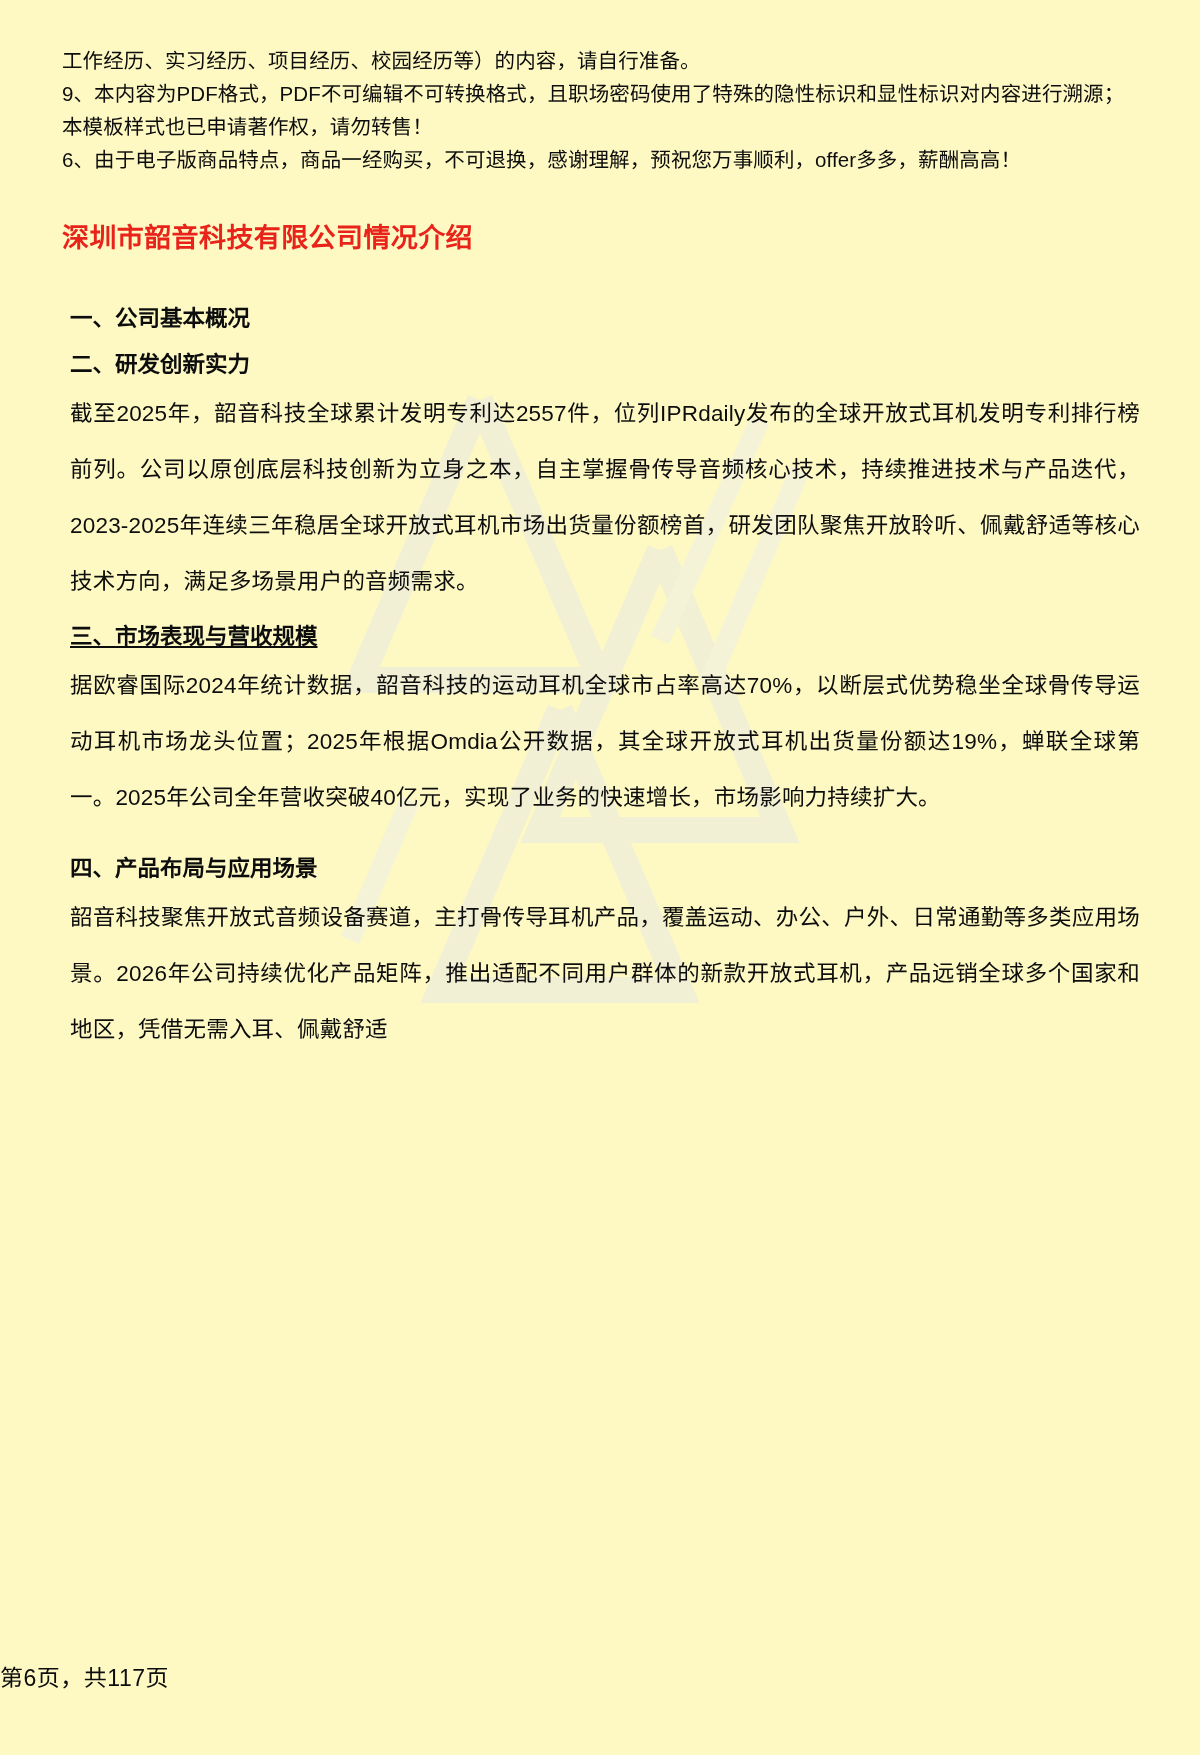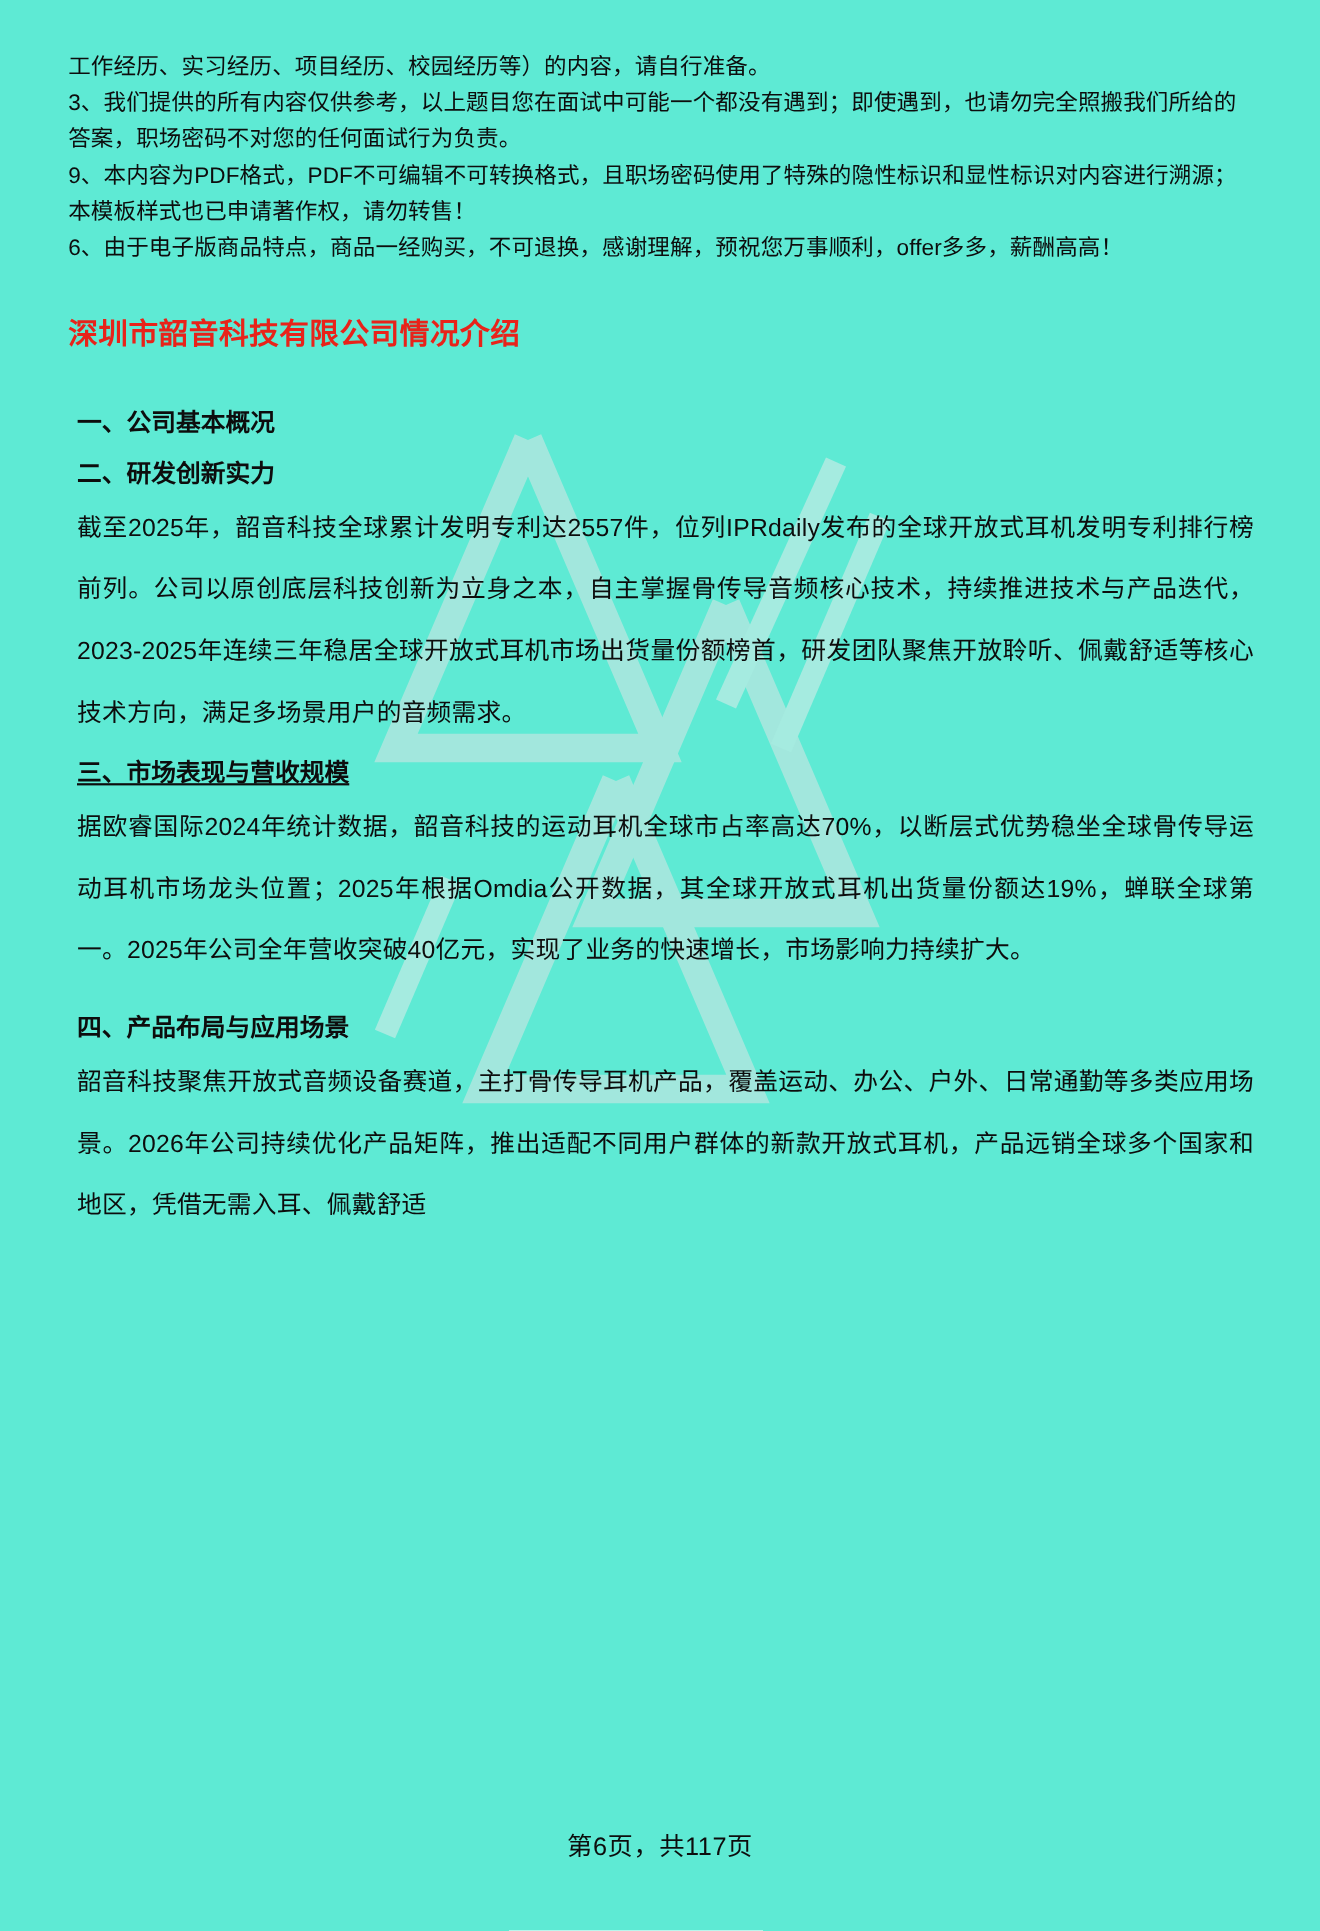--- a/index.html
+++ b/index.html
@@ -9,21 +9,21 @@
     background: #ffffff;
   }
   body {
     font-family: "Liberation Sans", "DejaVu Sans", sans-serif;
     color: #000000;
   }
   .page {
     position: relative;
     width: 1200px;
     height: 1755px;
-    background: #5eead4;
+    background: #fef9c3;
     box-sizing: border-box;
     padding: 44px 60px 0 62px;
     overflow: hidden;
   }
 
   
   .watermark {
     position: absolute;
     left: 330px;
     top: 380px;
@@ -90,21 +90,21 @@
   .para-2 { margin-top: 4px; }
   .para-3 { margin-top: 4px; }
   .para-4 { margin-top: 4px; }
 
   
   .page-footer {
     position: absolute;
     left: 0;
     right: 0;
     bottom: 62px;
-    text-align: center;
+    text-align: left;
     font-size: 23px;
     color: #0d0d0d;
     letter-spacing: 0.5px;
     z-index: 1;
   }
 </style>
 </head>
 <body>
 
 <div class="page">
@@ -124,21 +124,20 @@
         <path d="M470 90 L380 300"></path>
         <path d="M80 420 L20 560"></path>
       </g>
     </svg>
   </div>
 
   <div class="content">
 
     <div class="notice-block">
       <p class="notice-line">工作经历、实习经历、项目经历、校园经历等）的内容，请自行准备。</p>
-      <p class="notice-line">3、我们提供的所有内容仅供参考，以上题目您在面试中可能一个都没有遇到；即使遇到，也请勿完全照搬我们所给的答案，职场密码不对您的任何面试行为负责。</p>
       <p class="notice-line">9、本内容为PDF格式，PDF不可编辑不可转换格式，且职场密码使用了特殊的隐性标识和显性标识对内容进行溯源；本模板样式也已申请著作权，请勿转售！</p>
       <p class="notice-line">6、由于电子版商品特点，商品一经购买，不可退换，感谢理解，预祝您万事顺利，offer多多，薪酬高高！</p>
     </div>
 
     <h1 class="company-title">深圳市韶音科技有限公司情况介绍</h1>
 
     <h2 class="section-heading sec-h-1">一、公司基本概况</h2>
 
     <h2 class="section-heading sec-h-2">二、研发创新实力</h2>
     <p class="body-para para-2">截至2025年，韶音科技全球累计发明专利达2557件，位列IPRdaily发布的全球开放式耳机发明专利排行榜前列。公司以原创底层科技创新为立身之本，自主掌握骨传导音频核心技术，持续推进技术与产品迭代，2023-2025年连续三年稳居全球开放式耳机市场出货量份额榜首，研发团队聚焦开放聆听、佩戴舒适等核心技术方向，满足多场景用户的音频需求。</p>

